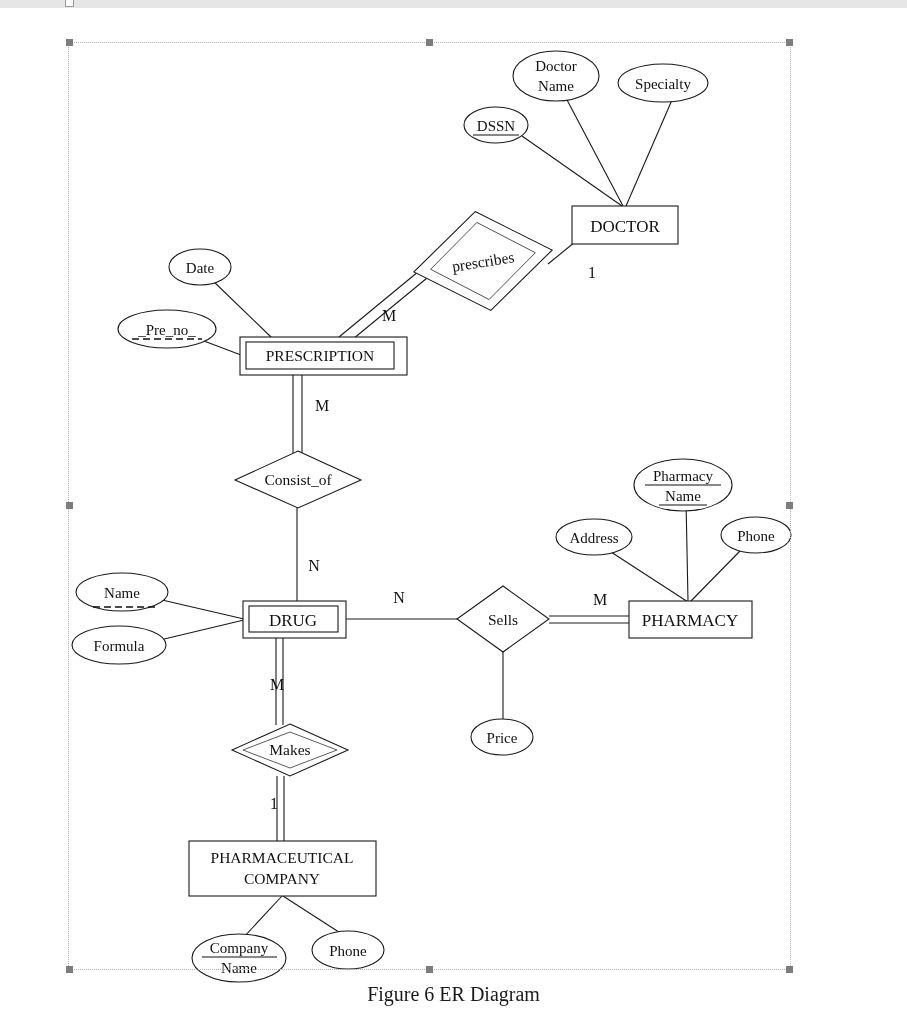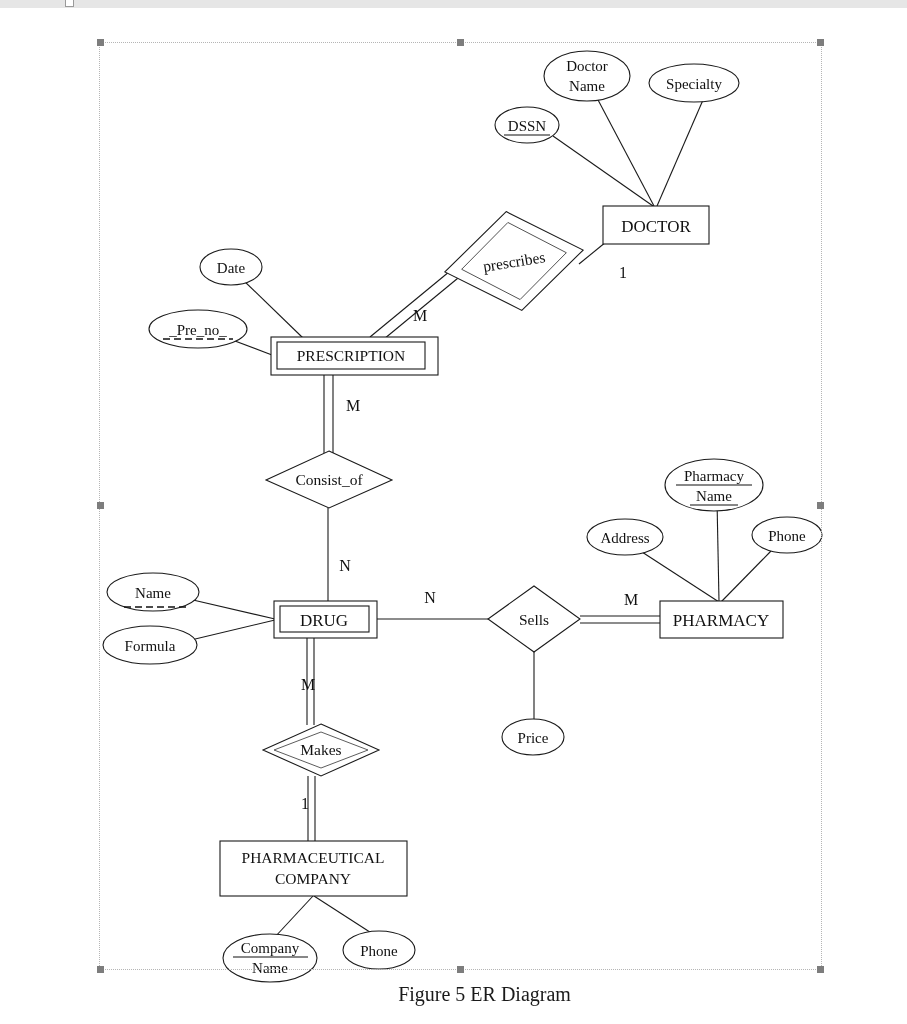--- a/index.html
+++ b/index.html
@@ -30,21 +30,20 @@
     border: 1px solid #9a9a9a;
     border-top: none;
     background: #ffffff;
     box-sizing: border-box;
   }
   #page {
     position: absolute;
     left: 0; top: 8px;
     width: 837px; height: 1016px;
     background: #ffffff;
-    margin-left: 31px;
   }
   
   #selection-frame {
     position: absolute;
     left: 68px; top: 34px;
     width: 723px; height: 928px;
     border: 1px dotted #b5b5b5;
     box-sizing: border-box;
     pointer-events: none;
   }
@@ -283,15 +282,15 @@
   <div id="selection-frame"></div>
   <div class="sel-handle" style="left:66px;  top:31px;"></div>
   <div class="sel-handle" style="left:426px; top:31px;"></div>
   <div class="sel-handle" style="left:786px; top:31px;"></div>
   <div class="sel-handle" style="left:66px;  top:494px;"></div>
   <div class="sel-handle" style="left:786px; top:494px;"></div>
   <div class="sel-handle" style="left:66px;  top:958px;"></div>
   <div class="sel-handle" style="left:426px; top:958px;"></div>
   <div class="sel-handle" style="left:786px; top:958px;"></div>
 
-  <div id="figure-caption">Figure 5 ER Diagram</div>
+  <div id="figure-caption">Figure 6 ER Diagram</div>
 
 </div>
 
 </body></html>

